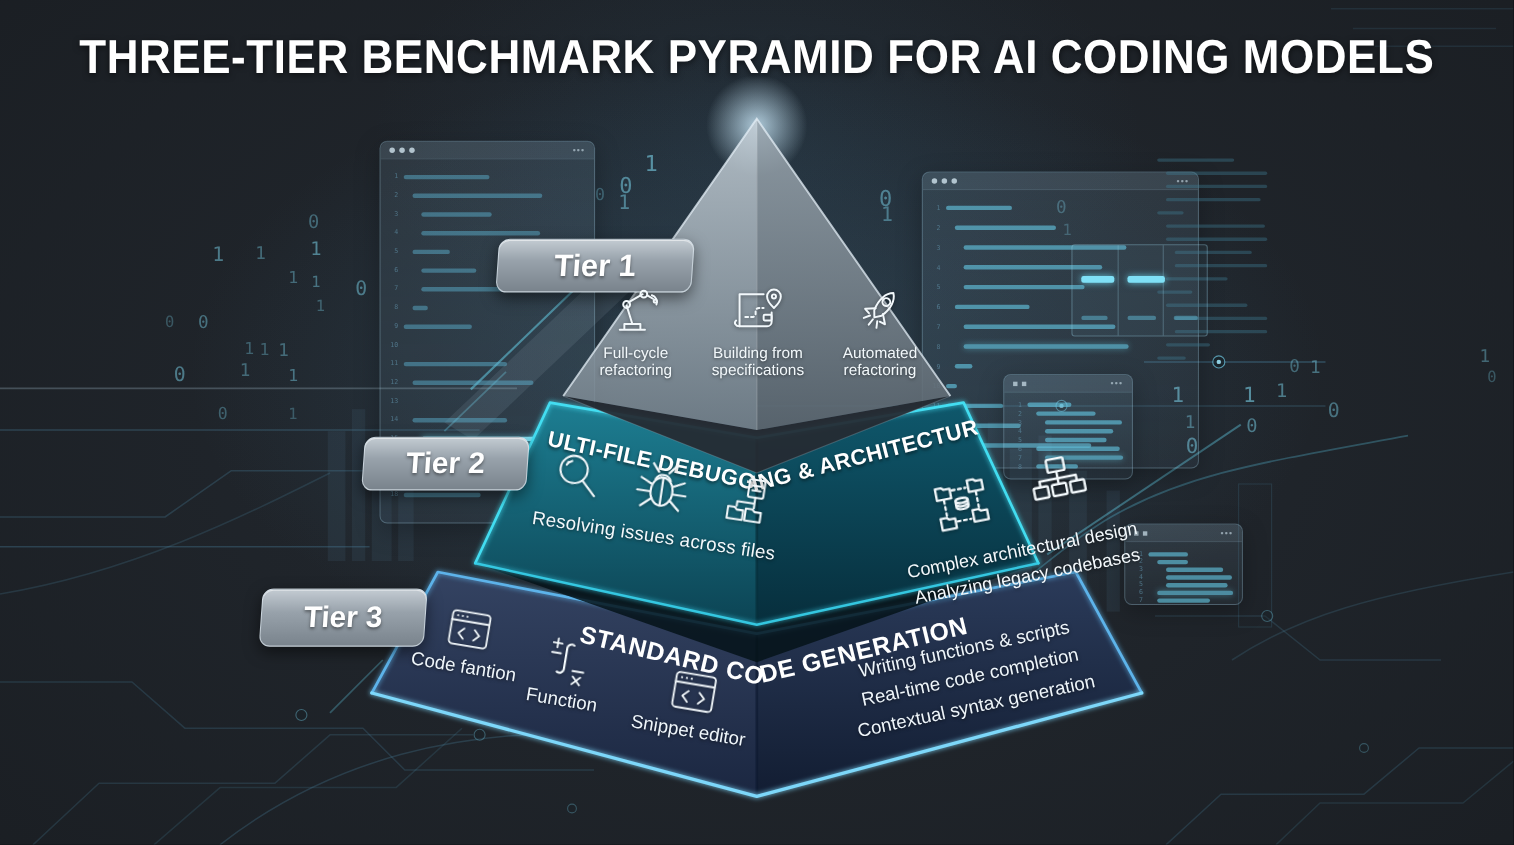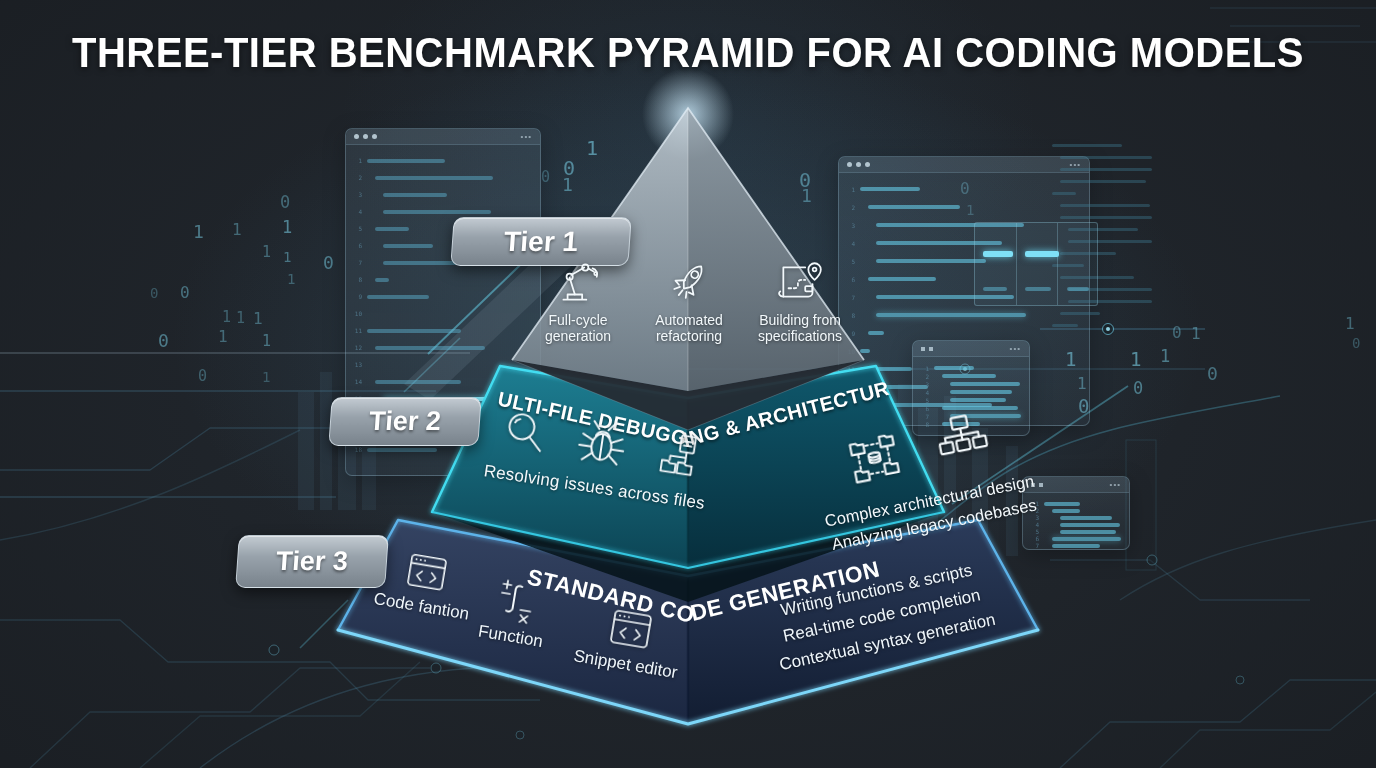--- a/index.html
+++ b/index.html
@@ -580,47 +580,47 @@
           <path d="M10,41 h22 M14,41 v-5 h14 v5"></path>
           <path d="M21,36 L16,20"></path>
             <circle cx="16" cy="19" r="3"></circle>
           <path d="M18,17 L30,10"></path>
             <circle cx="31" cy="10" r="3"></circle>
           <path d="M34,11 L39,14"></path>
             <path d="M38,11 a6,6 0 0 1 4,8"></path>
             <circle cx="41" cy="16" r="1.4"></circle>
         </svg>
       </span>
-      <span class="lbl">Full-cycle generation</span>
+      <span class="lbl">Full-cycle refactoring</span>
+    </div>
+    <div class="t1-item">
+      <span class="icon">
+        <svg width="50" height="50" viewBox="0 0 48 48">
+          <path d="M8,10 h21 M8,10 v28 h24 a4,4 0 0 0 4,-4 v-8"></path>
+          <path d="M8,38 a4,3 0 0 1 -3,-5"></path>
+          <path d="M38,6 a6,6 0 0 1 6,6 c0,4.5 -6,10 -6,10 s-6,-5.5 -6,-10 a6,6 0 0 1 6,-6 z"></path>
+          <circle cx="38" cy="12" r="1.8"></circle>
+          <path d="M13,30 h6 a3,3 0 0 0 3,-3 v-2 a3,3 0 0 1 3,-3 h4" stroke-dasharray="2.5 2.5"></path>
+          <rect x="29" y="28" width="7" height="5" rx="1"></rect>
+        </svg>
+      </span>
+      <span class="lbl">Building from specifications</span>
     </div>
     <div class="t1-item">
       <span class="icon">
         <svg width="50" height="50" viewBox="0 0 48 48">
           <g transform="rotate(38 24 24)">
             <path d="M24,5 C29,9 31,17 28,27 L24,32 L20,27 C17,17 19,9 24,5 Z"></path>
             <circle cx="24" cy="15" r="3.4"></circle>
             <path d="M20,25 L13,31 L18,32 M28,25 L35,31 L30,32"></path>
             <path d="M24,34 v6 M20,33 l-3,5 M28,33 l3,5"></path>
           </g>
         </svg>
       </span>
       <span class="lbl">Automated refactoring</span>
-    </div>
-    <div class="t1-item">
-      <span class="icon">
-        <svg width="50" height="50" viewBox="0 0 48 48">
-          <path d="M8,10 h21 M8,10 v28 h24 a4,4 0 0 0 4,-4 v-8"></path>
-          <path d="M8,38 a4,3 0 0 1 -3,-5"></path>
-          <path d="M38,6 a6,6 0 0 1 6,6 c0,4.5 -6,10 -6,10 s-6,-5.5 -6,-10 a6,6 0 0 1 6,-6 z"></path>
-          <circle cx="38" cy="12" r="1.8"></circle>
-          <path d="M13,30 h6 a3,3 0 0 0 3,-3 v-2 a3,3 0 0 1 3,-3 h4" stroke-dasharray="2.5 2.5"></path>
-          <rect x="29" y="28" width="7" height="5" rx="1"></rect>
-        </svg>
-      </span>
-      <span class="lbl">Building from specifications</span>
     </div>
   </div>
 
   <div class="t2-left">
     <div class="row">
       <span class="icon">
         <svg width="54" height="54" viewBox="0 0 48 48">
           <circle cx="20" cy="20" r="11"></circle>
             <path d="M28.5,28.5 L39,39"></path>
           <path d="M13.5,17 a7,7 0 0 1 4,-3.5"></path>

